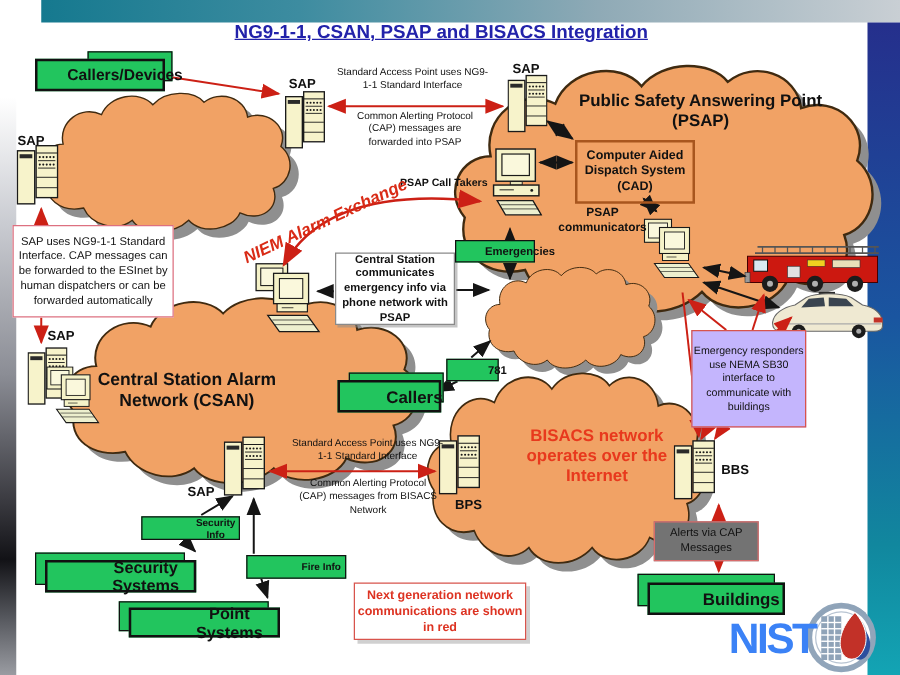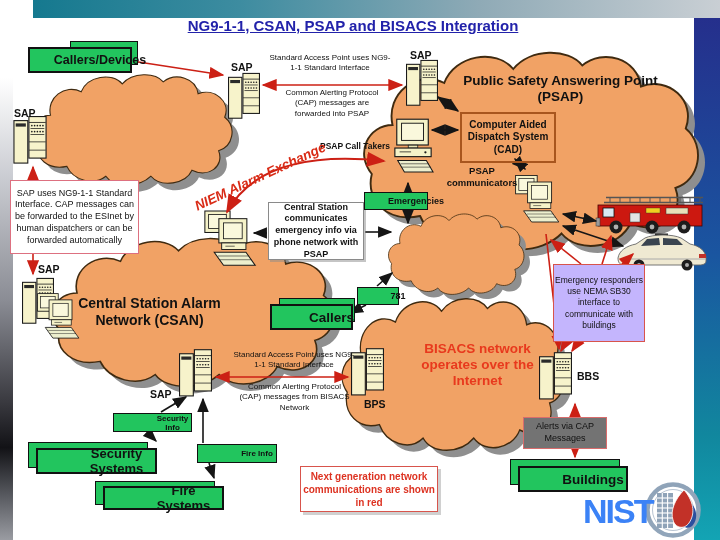--- a/index.html
+++ b/index.html
@@ -254,22 +254,22 @@
   <div class="slbl" style="left:150px;top:388px;">SAP</div>
   <div class="slbl" style="left:364px;top:398px;">BPS</div>
   <div class="slbl" style="left:577px;top:370px;">BBS</div>
 
   <div class="lbl box ctr" style="left:113px;top:413px;width:79px;height:19px;font-weight:bold;font-size:8px;">Security Info</div>
   <div class="lbl box ctr" style="left:173px;top:444px;width:80px;height:19px;font-weight:bold;font-size:8px;margin-left:24px;">Fire Info</div>
 
   <div class="lbl box" style="left:28px;top:442px;width:120px;height:26px;"></div>
   <div class="lbl box ctr" style="left:36px;top:448px;width:121px;height:26px;font-weight:bold;font-size:13px;border-width:2px;">Security Systems</div>
   <div class="lbl box" style="left:95px;top:481px;width:120px;height:24px;"></div>
-  <div class="lbl box ctr" style="left:103px;top:486px;width:121px;height:24px;font-weight:bold;font-size:13px;border-width:2px;">Fire Systems</div>
-
-  <div class="lbl ctr" style="left:283px;top:466px;width:138px;height:46px;background:#fff;border:1.5px solid #D8544C;color:#DD3322;font-weight:bold;font-size:10px;line-height:1.3;box-shadow:3px 3px 0 rgba(150,150,150,.45);margin-left:17px;">Next generation network communications are shown in red</div>
+  <div class="lbl box ctr" style="left:103px;top:486px;width:121px;height:24px;font-weight:bold;font-size:13px;border-width:2px;">Point Systems</div>
+
+  <div class="lbl ctr" style="left:283px;top:466px;width:138px;height:46px;background:#fff;border:1.5px solid #D8544C;color:#DD3322;font-weight:bold;font-size:10px;line-height:1.3;box-shadow:3px 3px 0 rgba(150,150,150,.45);">Next generation network communications are shown in red</div>
   <div class="lbl ctr" style="left:523px;top:417px;width:84px;height:32px;background:#737373;border:1.2px solid #D96C6C;font-size:9px;line-height:1.3;">Alerts via CAP Messages</div>
 
   <div class="lbl box" style="left:510px;top:459px;width:110px;height:26px;"></div>
   <div class="lbl box ctr" style="left:518px;top:466px;width:110px;height:26px;font-weight:bold;font-size:13.5px;border-width:2px;">Buildings</div>
 
   <div class="lbl" style="left:583px;top:492px;font-weight:bold;font-size:34px;color:#3b82f6;letter-spacing:-2px;">NIST</div>
 </div>
 
 </body></html>

